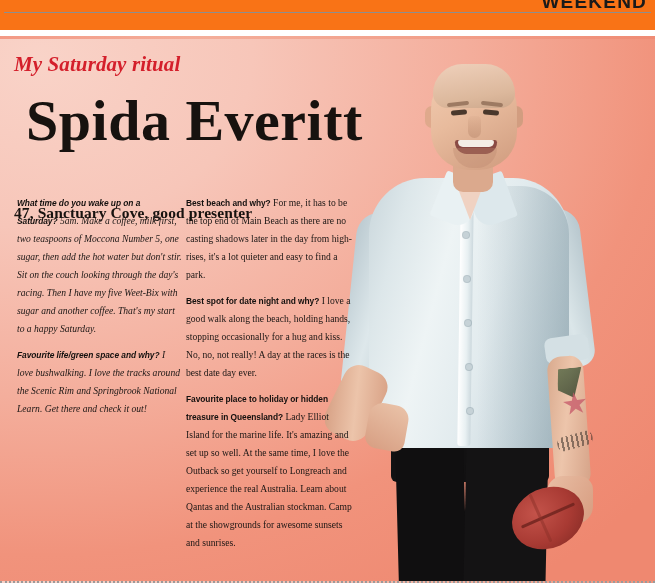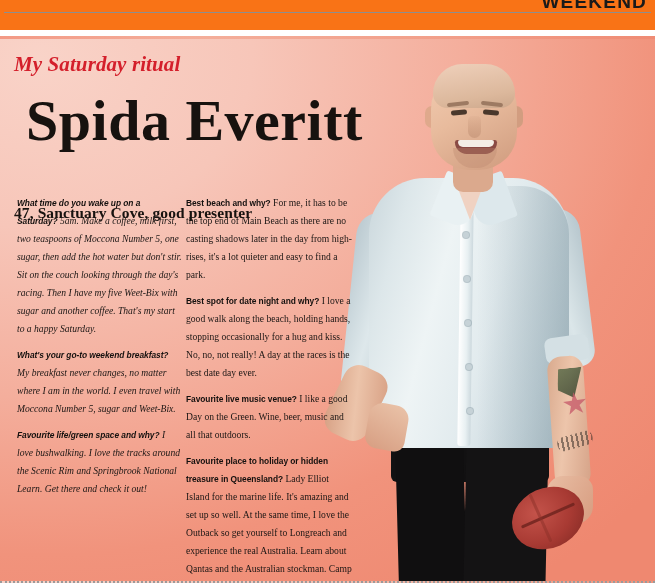--- a/index.html
+++ b/index.html
@@ -217,28 +217,26 @@
       <div class="ph eye-r"></div>
       <div class="ph nose"></div>
       <div class="ph mouth"></div>
       <div class="ph teeth"></div>
       <div class="ph chin"></div>
     </div>
 
     <div class="cols">
       <div class="col col-1">
         <p class="qa"><span class="q">What time do you wake up on a Saturday?</span><span class="a"> 5am. Make a coffee, milk first, two teaspoons of Moccona Number 5, one sugar, then add the hot water but don't stir. Sit on the couch looking through the day's racing. Then I have my five Weet-Bix with sugar and another coffee. That's my start to a happy Saturday.</span></p>
-        <p class="qa"><span class="q">What's your go-to weekend breakfast?</span><span class="a"> My breakfast never changes, no matter where I am in the world. I even travel with Moccona Number 5, sugar and Weet-Bix.</span></p>
         <p class="qa"><span class="q">Favourite life/green space and why?</span><span class="a"> I love bushwalking. I love the tracks around the Scenic Rim and Springbrook National Learn. Get there and check it out!</span></p>
 
       </div>
 
       <div class="col col-2">
         <p class="qa"><span class="q">Best beach and why?</span><span class="a"> For me, it has to be the top end of Main Beach as there are no casting shadows later in the day from high-rises, it's a lot quieter and easy to find a park.</span></p>
         <p class="qa"><span class="q">Best spot for date night and why?</span><span class="a"> I love a good walk along the beach, holding hands, stopping occasionally for a hug and kiss. No, no, not really! A day at the races is the best date day ever.</span></p>
-        <p class="qa"><span class="q">Favourite live music venue?</span><span class="a"> I like a good Day on the Green. Wine, beer, music and all that outdoors.</span></p>
         <p class="qa"><span class="q">Favourite place to holiday or hidden treasure in Queensland?</span><span class="a"> Lady Elliot Island for the marine life. It's amazing and set up so well. At the same time, I love the Outback so get yourself to Longreach and experience the real Australia. Learn about Qantas and the Australian stockman. Camp at the showgrounds for awesome sunsets and sunrises.</span></p>
 
       </div>
     </div>
 
   </div>
 </div>
 
 </body></html>

